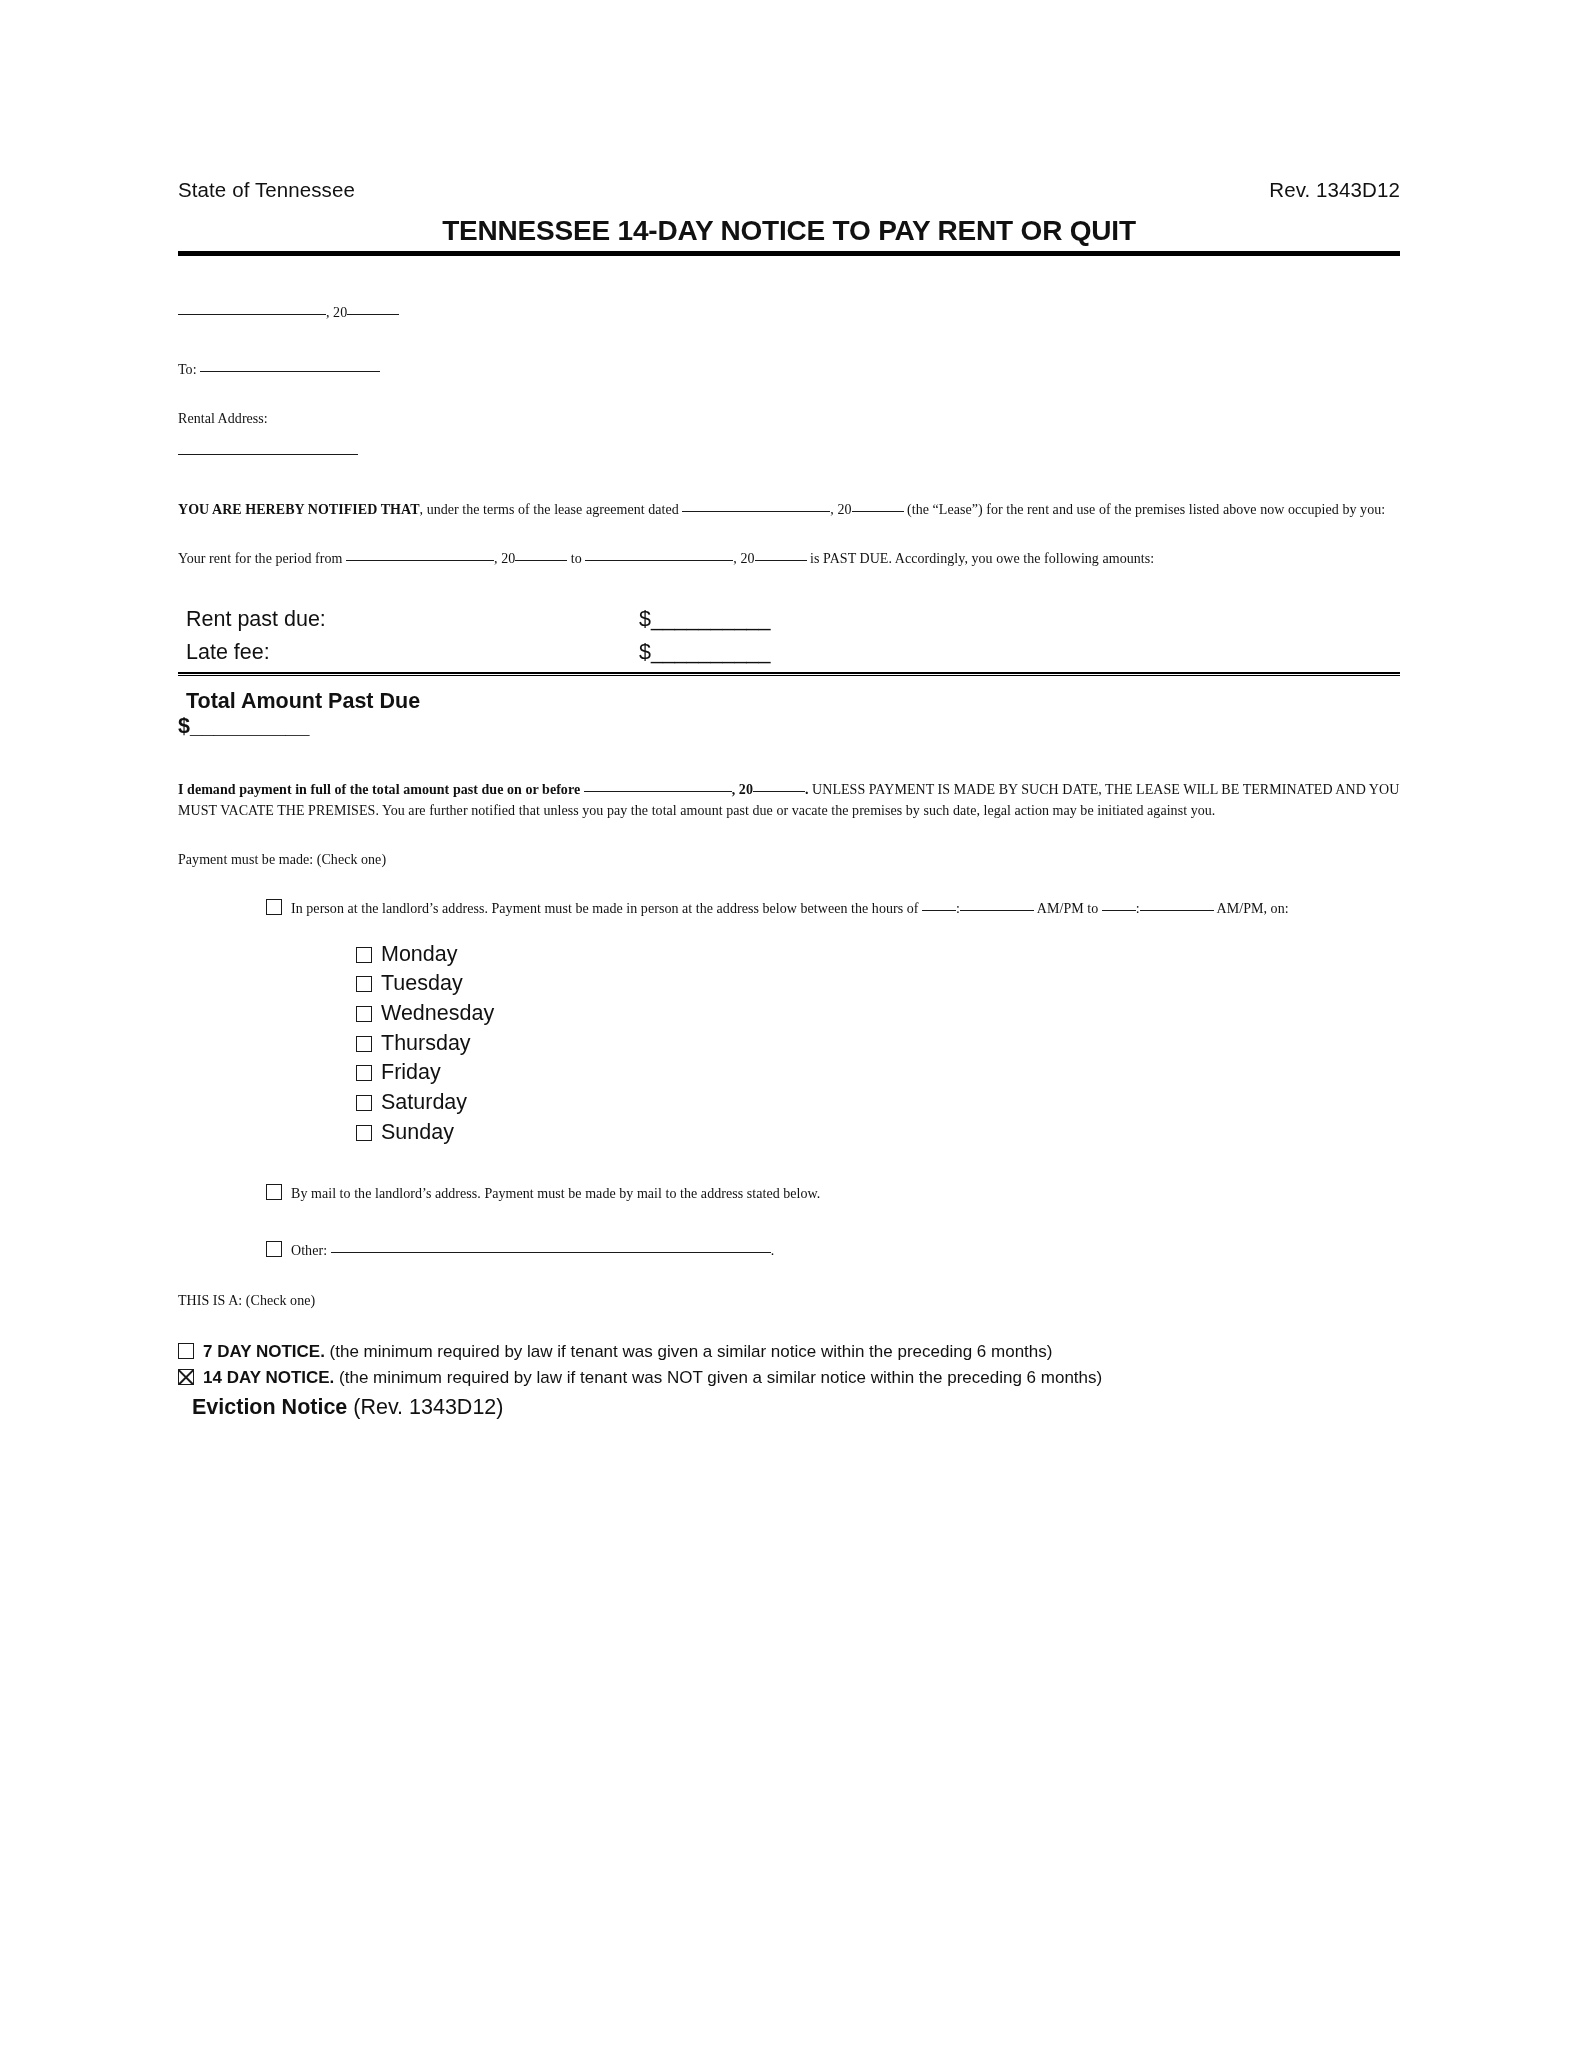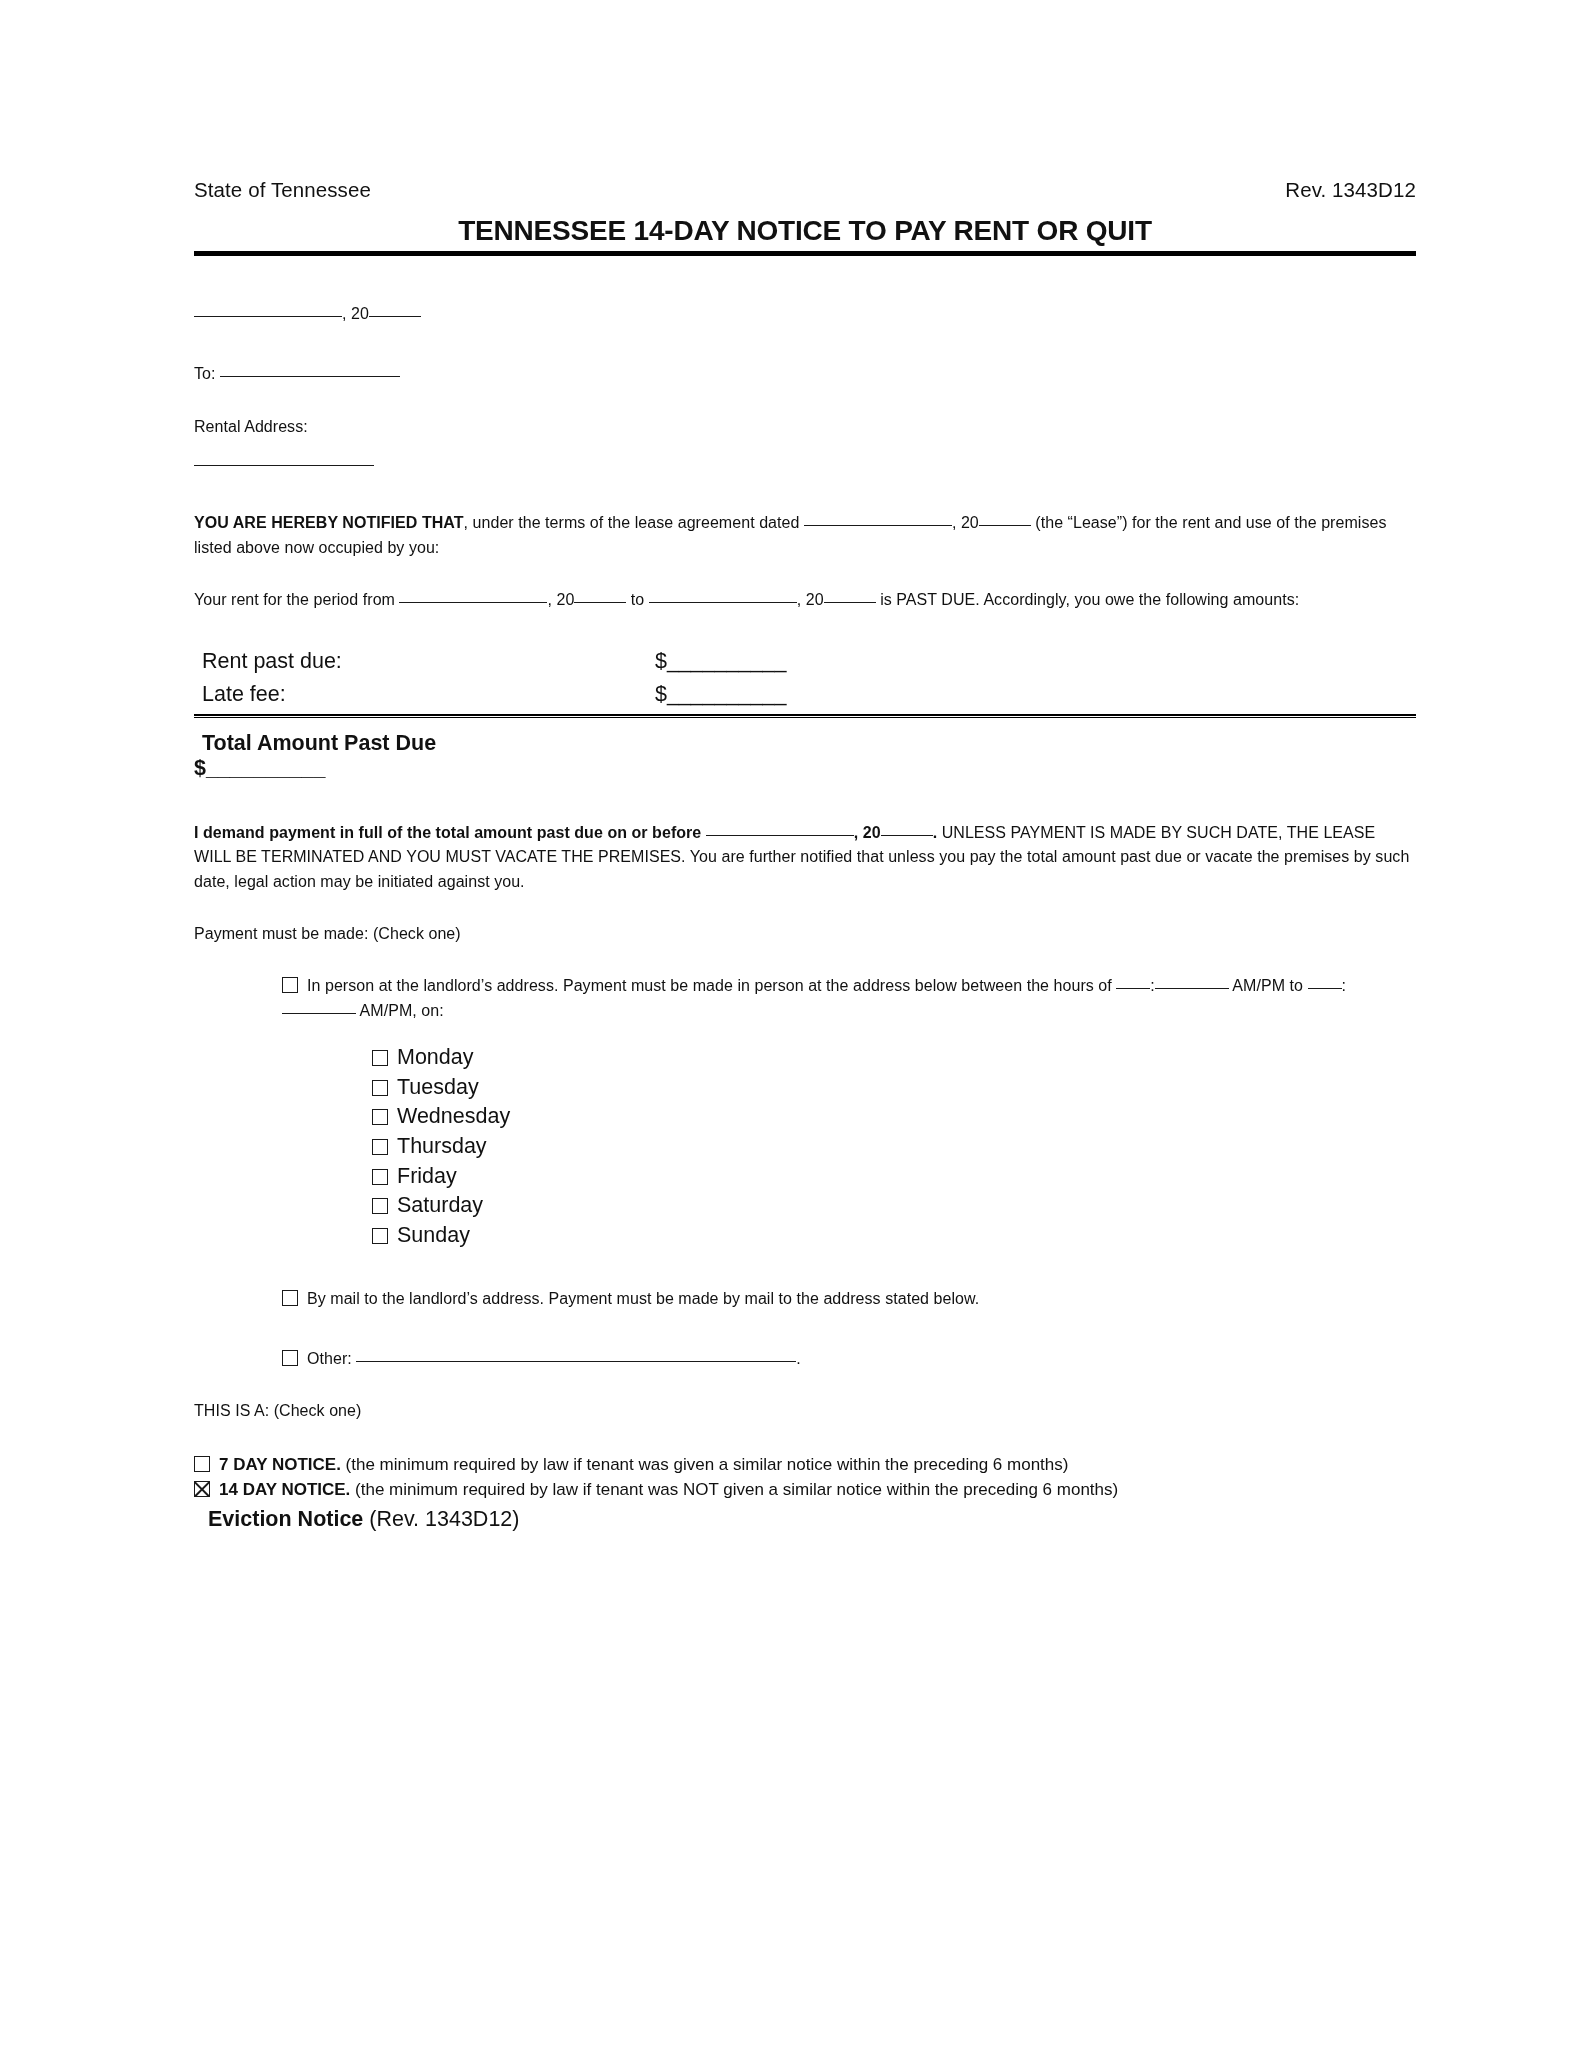--- a/index.html
+++ b/index.html
@@ -20,21 +20,21 @@
   .page {
     position: absolute;
     left: 0; top: 0;
     width: 1583px;
     height: 2048px;
     background: #ffffff;
   }
 
   .content {
     position: absolute;
-    left: 194px;
+    left: 178px;
     top: 178px;
     width: 1222px;
   }
 
   
   .header-row {
     display: flex;
     justify-content: space-between;
     align-items: baseline;
     font-size: 20.5px;
@@ -54,23 +54,24 @@
   }
   .title-rule {
     margin-top: 5px;
     border-top: 3px solid #000;
     border-bottom: 2px solid #000;
     height: 5px;
   }
 
   
   .body-text {
-    font-size: 16px;
+    font-size: 14px;
     line-height: 1.52;
     letter-spacing: 0.05px;
+    font-family: Liberation Serif, serif;
   }
   p.block {
     margin: 0;
   }
   .sp-xl { height: 46px; }
   .sp-lg { height: 36px; }
   .sp-md { height: 28px; }
   .sp-sm { height: 20px; }
   .sp-xs { height: 12px; }
 

